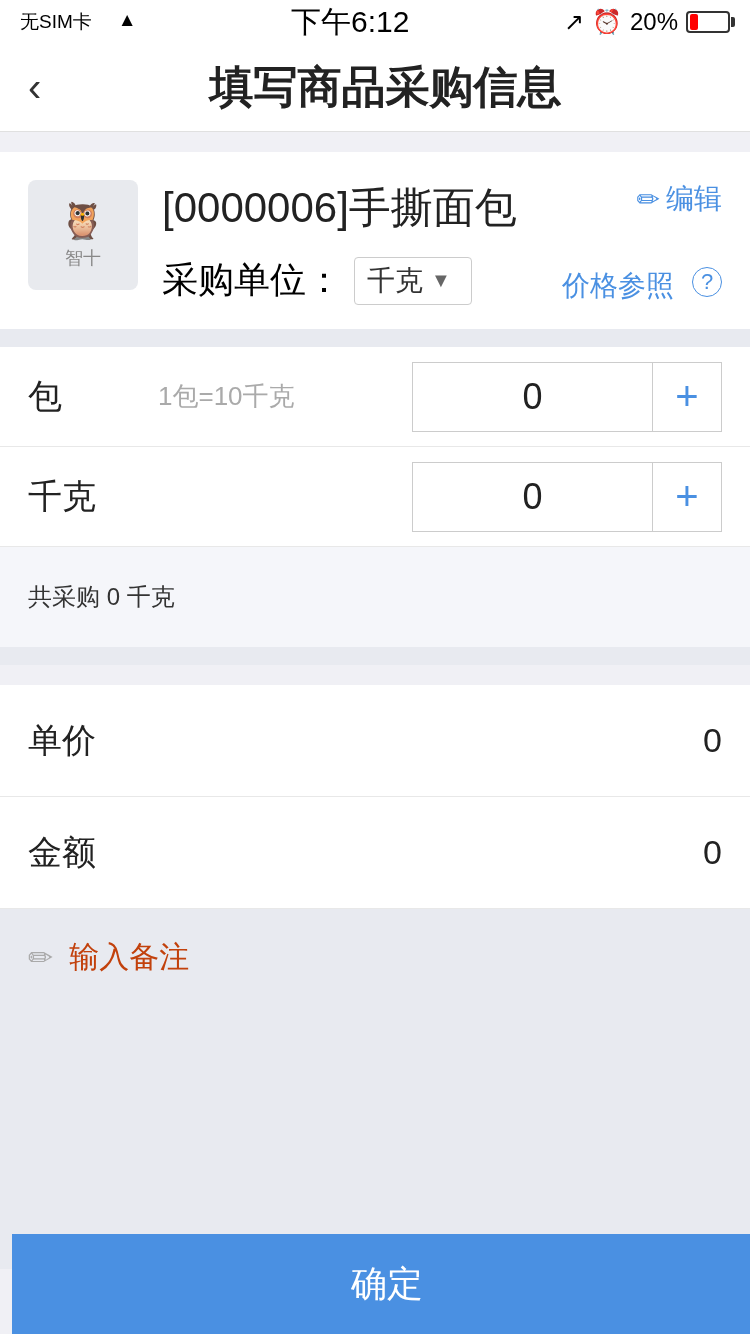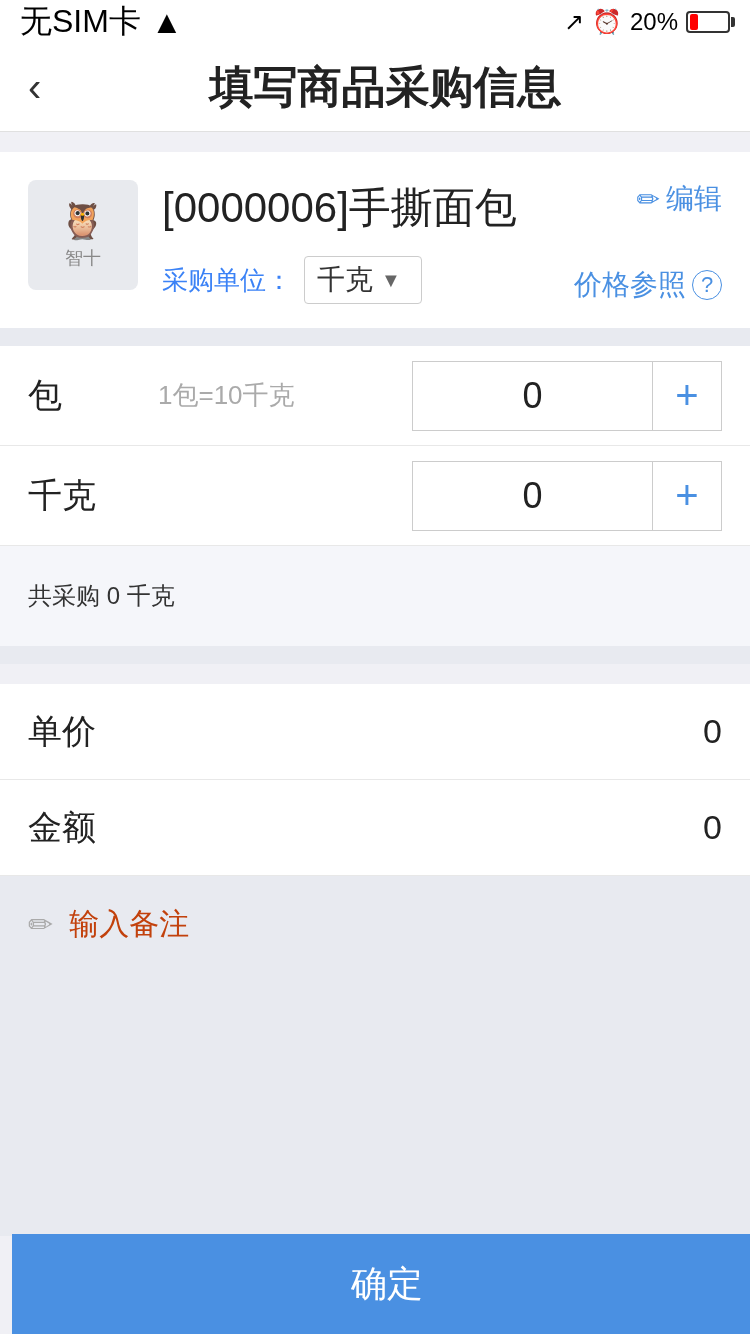--- a/index.html
+++ b/index.html
@@ -17,21 +17,21 @@
       width: 750px;
       height: 44px;
       background: #fff;
       display: flex;
       align-items: center;
       justify-content: space-between;
       padding: 0 20px;
       font-size: 28px;
       color: #000;
     }
-    .status-bar-left { display: flex; align-items: center; gap: 10px; font-size: 32px; }
+    .status-bar-left { display: flex; gap: 26px; font-size: 19px; }
     .status-bar-center { font-size: 30px; font-weight: 500; }
     .status-bar-right { display: flex; align-items: center; gap: 8px; font-size: 24px; }
     .battery-icon {
       width: 44px; height: 22px;
       border: 2px solid #333;
       border-radius: 4px;
       position: relative;
       display: flex; align-items: center;
     }
     .battery-icon::after {
@@ -117,22 +117,22 @@
       color: #222;
       font-weight: 500;
       margin-bottom: 20px;
     }
     .product-unit-row {
       display: flex;
       align-items: center;
       gap: 12px;
     }
     .product-unit-label {
-      font-size: 26px;
-      color: #3b82f6;
+      font-size: 36px;
+      color: #000000;
     }
     .unit-select {
       border: 1px solid #ccc;
       border-radius: 4px;
       padding: 4px 20px 4px 12px;
       font-size: 28px;
       color: #333;
       background: #fff;
       position: relative;
       display: flex;
@@ -150,22 +150,22 @@
       align-items: center;
       gap: 6px;
     }
     .price-ref {
       position: absolute;
       right: 28px;
       bottom: 24px;
       font-size: 28px;
       color: #4a90e2;
       display: flex;
-      align-items: center;
-      gap: 6px;
+      align-items: flex-start;
+      gap: 18px;
     }
 
     
     .section-divider {
       width: 750px;
       height: 18px;
       background: #e8eaf0;
     }
 
     
@@ -244,21 +244,21 @@
     }
 
     
     .price-section {
       background: #fff;
       margin-top: 20px;
     }
     .price-row {
       display: flex;
       align-items: center;
-      height: 96px;
+      height: 112px;
       padding: 0 28px;
       border-bottom: 1px solid #e8e8e8;
     }
     .price-label {
       font-size: 34px;
       color: #222;
     }
     .price-value {
       margin-left: auto;
       font-size: 34px;
@@ -313,20 +313,21 @@
     }
   </style>
 </head>
 <body>
 
 <div class="status-bar">
   <div class="status-bar-left">
     <span>无SIM卡</span>
     <span>▲</span>
   </div>
+  <div class="status-bar-center">下午6:12</div>
   <div class="status-bar-right">
     <span>↗</span>
     <span>⏰</span>
     <span>20%</span>
     <div class="battery-icon">
       <div class="battery-fill"></div>
     </div>
   </div>
 </div>
 

